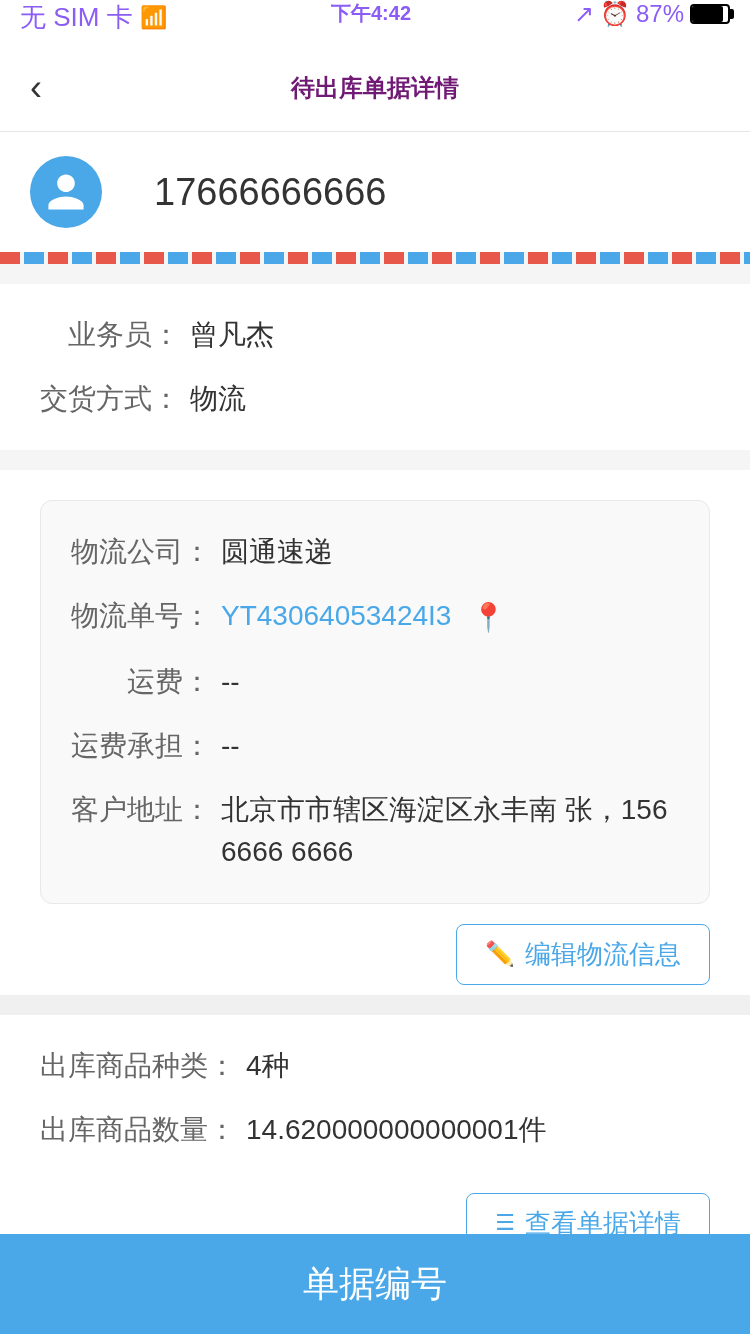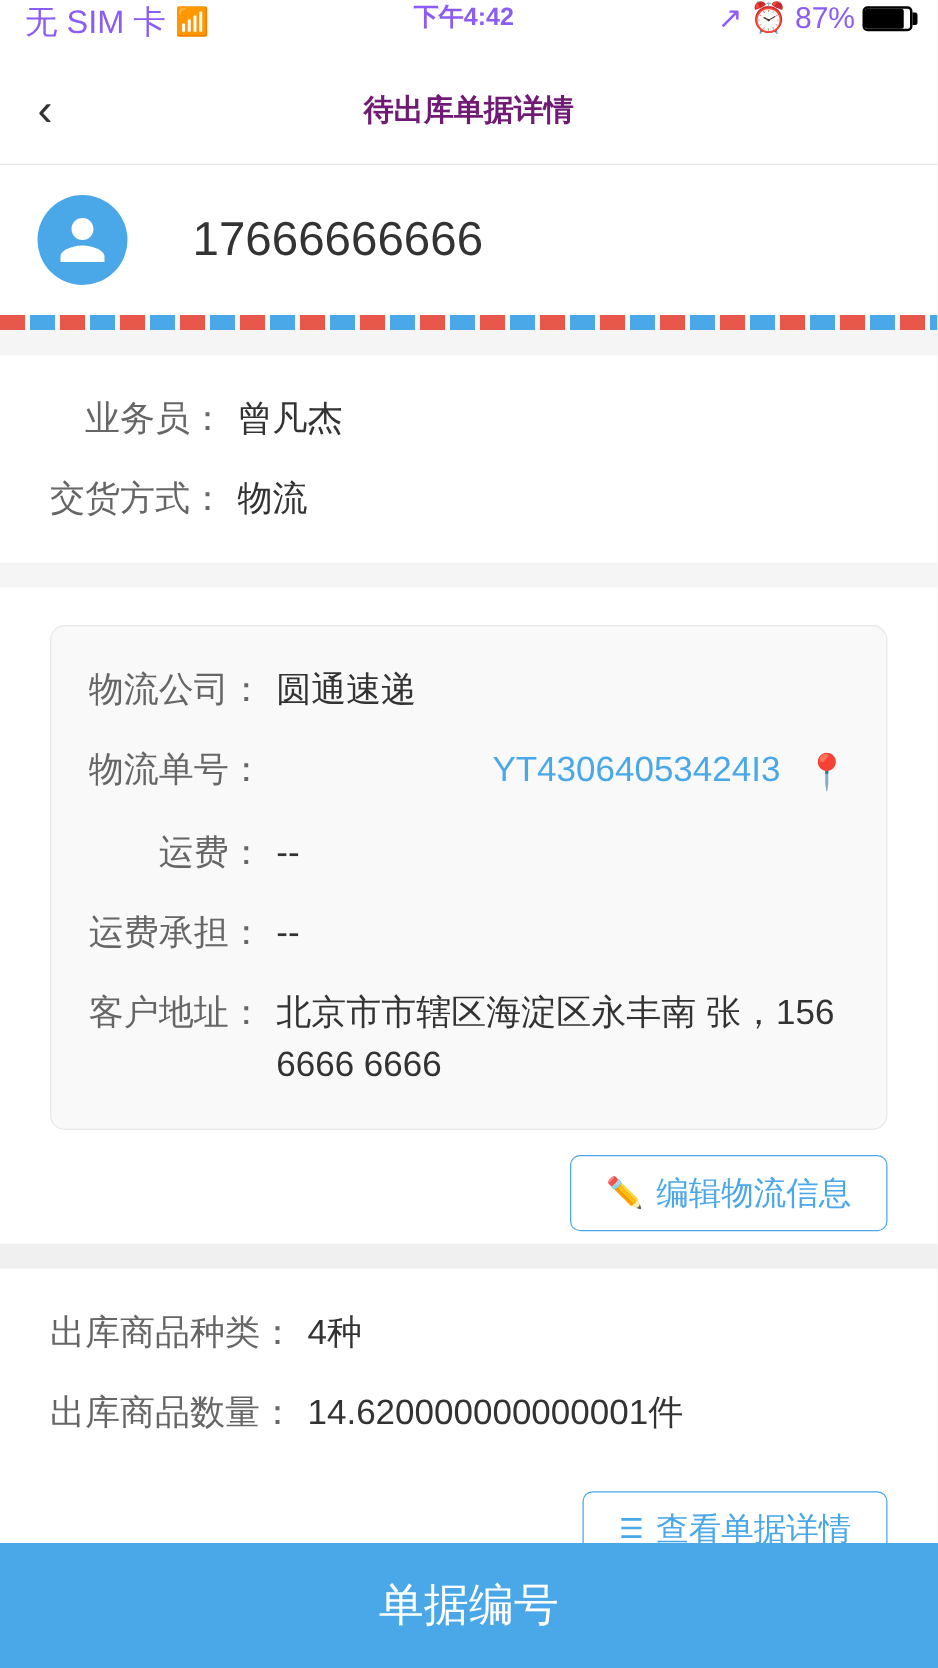--- a/index.html
+++ b/index.html
@@ -121,21 +121,21 @@
       min-width: 140px;
       text-align: right;
       flex-shrink: 0;
     }
     .info-value {
       color: #333;
       font-size: 28px;
       margin-left: 10px;
       flex: 1;
     }
-    .info-value.blue { color: #4aa8e8; text-align: right; }
+    .info-value.blue { color: #4aa8e8; }
 
     .location-icon {
       display: inline-flex;
       align-items: center;
       margin-left: 12px;
       color: #4aa8e8;
       font-size: 28px;
       vertical-align: middle;
     }
 

